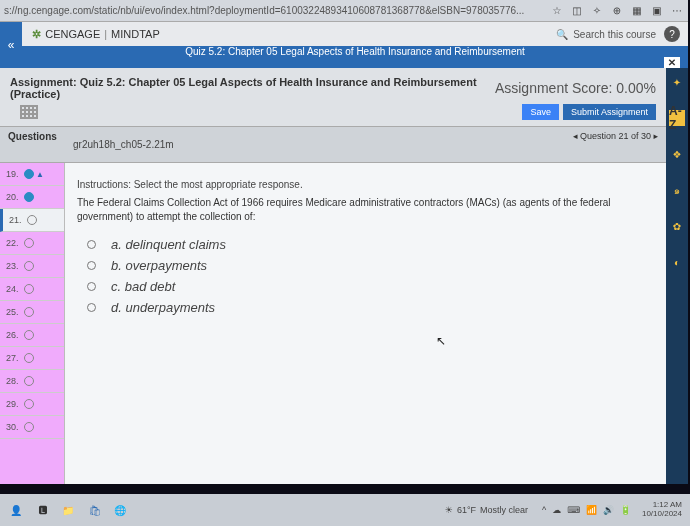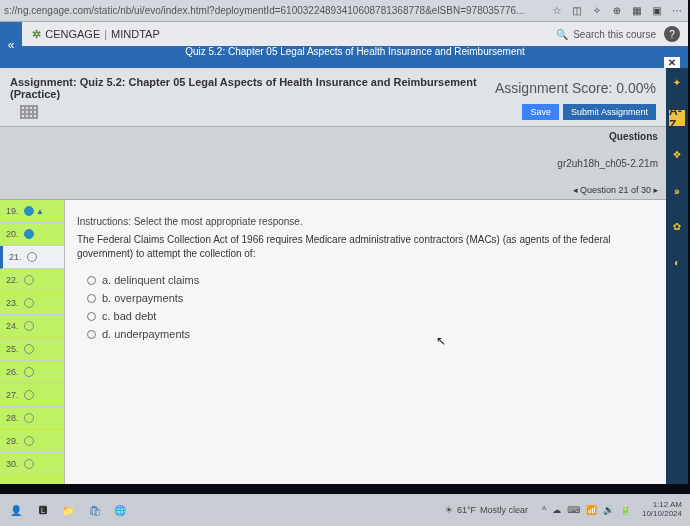--- a/index.html
+++ b/index.html
@@ -21,37 +21,37 @@
 .content-wrap { display:flex; height:416px; }
 .main-area { flex:1; background:#dfe2e6; padding:0; overflow:hidden; }
 .assign-head { padding:8px 10px 4px 10px; display:flex; align-items:center; }
 .assign-title { font-size:11px; font-weight:bold; color:#333; flex:1; }
 .assign-score { font-size:14px; color:#555; }
 .assign-btns { padding:0 10px 6px 10px; display:flex; justify-content:flex-end; gap:4px; align-items:center; }
 .grid-ic { width:18px; height:14px; display:inline-block; background:linear-gradient(#999 50%,transparent 50%),linear-gradient(90deg,#999 50%,transparent 50%); background-size:4px 4px; margin-right:auto; margin-left:10px; }
 .btn { padding:3px 8px; font-size:9px; border:none; cursor:pointer; }
 .btn-save { background:#3b82f6; color:#fff; }
 .btn-submit { background:#2a6ab3; color:#fff; }
-.q-header { display:flex; align-items:flex-end; background:#cfd3d8; border-top:1px solid #aaa; border-bottom:1px solid #aaa; font-size:10px;flex-direction:column; }
+.q-header { display:flex; align-items:flex-start; background:#cfd3d8; border-top:1px solid #aaa; border-bottom:1px solid #aaa; font-size:10px; }
 .q-header .qlabel { padding:4px 8px; font-weight:bold; color:#333; width:65px; }
 .q-header .qid { padding:12px 8px; color:#444; flex:1; }
 .q-header .qnav { padding:4px 8px; color:#333; font-size:9px; }
 .q-body { display:flex; height:340px; }
-.q-list { width:65px; background:#bef264; border-right:1px solid #bbb; overflow:hidden; }
+.q-list { width:65px; background:#f0abfc; border-right:1px solid #bbb; overflow:hidden; }
 .q-item { display:flex; align-items:center; padding:3px 6px; border-bottom:1px solid #ccc; font-size:9px; color:#555; height:23px; }
 .q-item .num { width:18px; }
 .q-item .stat { width:10px; height:10px; border:1px solid #888; border-radius:50%; }
 .q-item .stat.filled { background:#2a8cc4; border-color:#2a8cc4; }
 .q-item.active { border-left:3px solid #2a6ab3; background:#eef1f4; }
 .q-item .caret { font-size:8px; color:#2a6ab3; margin-left:2px; }
 .q-content { flex:1; background:#f4f6f8; padding:10px 12px; font-size:10px; color:#333; overflow:auto; }
 .instr { margin:6px 0 6px 0; color:#444; }
 .stem { margin:0 0 10px 0; line-height:1.4; }
 .opts { list-style:none; padding-left:10px; }
-.opts li { display:flex; align-items:center; gap:6px; padding:3px 0; font-size:11px; color:#444; }
+.opts li { display:flex; align-items:center; gap:15px; padding:3px 0; font-size:13px; color:#444;font-style:italic; }
 .opts li .radio { width:9px; height:9px; border:1px solid #777; border-radius:50%; }
 .right-rail { width:22px; background:#1a3a5a; display:flex; flex-direction:column; align-items:center; padding-top:6px; gap:20px; }
 .right-rail span { width:16px; height:16px; color:#f0c040; font-size:10px; display:flex; align-items:center; justify-content:center; }
 .right-rail .az { background:#f0c040; color:#333; font-size:12px; font-weight:bold; }
 .cursor { position:absolute; left:436px; top:334px; font-size:12px; color:#222; pointer-events:none; }
 .taskbar { position:absolute; bottom:0; left:0; width:690px; height:32px; background:#c8cdd4; display:flex; align-items:center; padding:0 8px; font-size:10px; color:#444; }
 .taskbar .apps { display:flex; gap:8px; align-items:center; }
 .taskbar .apps span { width:18px; height:18px; display:flex; align-items:center; justify-content:center; }
 .taskbar .weather { margin-left:auto; display:flex; align-items:center; gap:4px; font-size:9px; }
 .taskbar .tray { display:flex; gap:6px; margin-left:14px; align-items:center; font-size:9px; }

